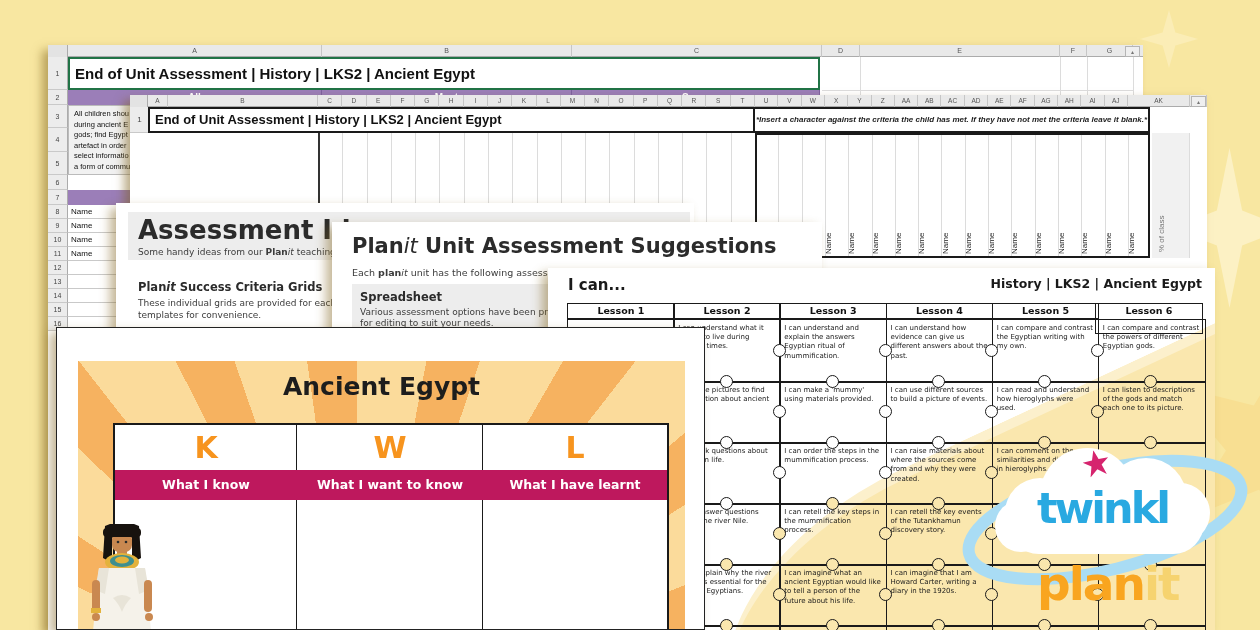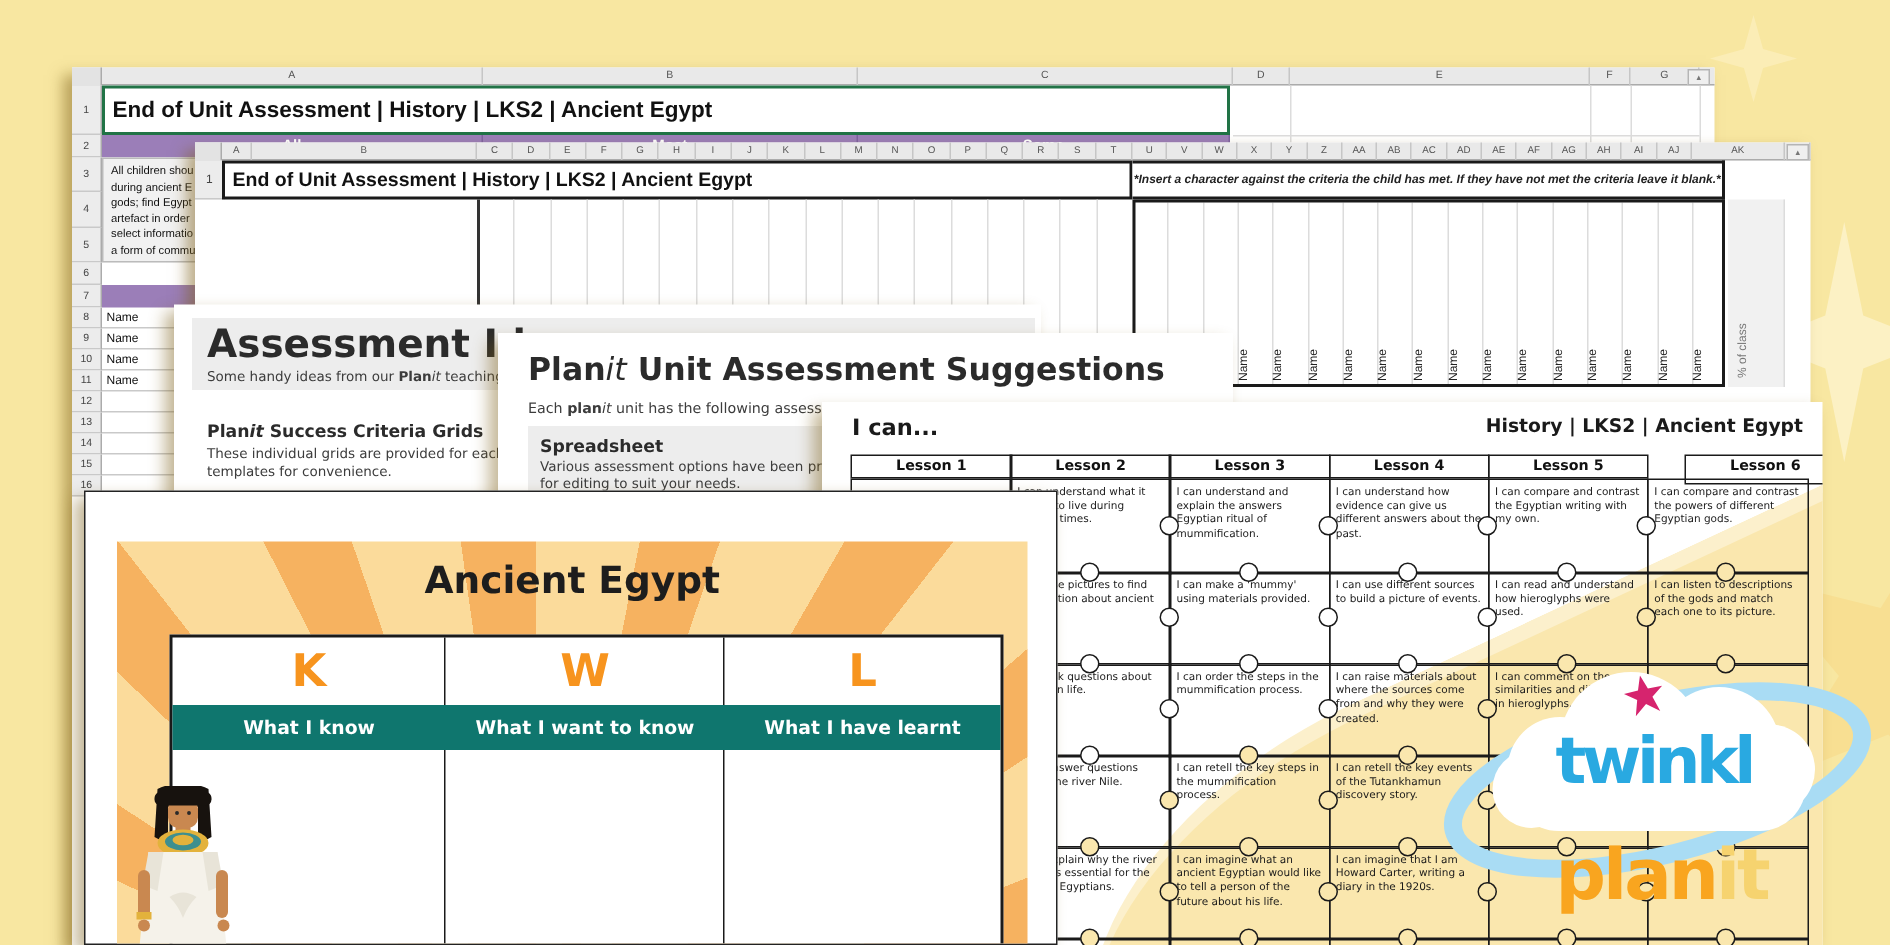--- a/index.html
+++ b/index.html
@@ -179,21 +179,21 @@
               border-top-left-radius:260px 160px;border-top:10px solid #FCF0CC;
               transform:rotate(-25deg);transform-origin:top left;"></div>
   <div class="abs ic-head" style="left:20px;top:8px;">I can...</div>
   <div class="abs ic-head" style="right:13px;top:8px;font-size:12.5px;">History | LKS2 | Ancient Egypt</div>
   <div id="ican-grid" class="abs" style="left:19px;top:35px;width:637px;height:327px;">
       <div class="ic-cell ic-lesson" style="left: 0px; top: 0px; width: 107.77px; height: 16px; line-height: 14px;">Lesson 1</div>
       <div class="ic-cell ic-lesson" style="left: 106.17px; top: 0px; width: 107.77px; height: 16px; line-height: 14px;">Lesson 2</div>
       <div class="ic-cell ic-lesson" style="left: 212.34px; top: 0px; width: 107.77px; height: 16px; line-height: 14px;">Lesson 3</div>
       <div class="ic-cell ic-lesson" style="left: 318.51px; top: 0px; width: 107.77px; height: 16px; line-height: 14px;">Lesson 4</div>
       <div class="ic-cell ic-lesson" style="left: 424.68px; top: 0px; width: 107.77px; height: 16px; line-height: 14px;">Lesson 5</div>
-      <div class="ic-cell ic-lesson" style="left: 556px; top: 0px; width: 107.77px; height: 20px; line-height: 14px;">Lesson 6</div>
+      <div class="ic-cell ic-lesson" style="left: 528px; top: 0px; width: 107.77px; height: 31px; line-height: 14px;">Lesson 6</div>
       <div class="ic-cell ic-text" style="left: 0px; top: 16px; width: 107.77px; height: 63.6px; overflow: hidden;"></div>
       <div class="ic-cell ic-text" style="left: 106.17px; top: 16px; width: 107.77px; height: 63.6px; overflow: hidden;">I can understand what it meant to live during ancient times.</div>
       <div class="ic-cell ic-text" style="left: 212.34px; top: 16px; width: 107.77px; height: 63.6px; overflow: hidden;">I can understand and explain the answers Egyptian ritual of mummification.</div>
       <div class="ic-cell ic-text" style="left: 318.51px; top: 16px; width: 107.77px; height: 63.6px; overflow: hidden;">I can understand how evidence can give us different answers about the past.</div>
       <div class="ic-cell ic-text" style="left: 424.68px; top: 16px; width: 107.77px; height: 63.6px; overflow: hidden;">I can compare and contrast the Egyptian writing with my own.</div>
       <div class="ic-cell ic-text" style="left: 530.85px; top: 16px; width: 107.77px; height: 63.6px; overflow: hidden;">I can compare and contrast the powers of different Egyptian gods.</div>
       <div class="ic-cell ic-text" style="left: 0px; top: 78px; width: 107.77px; height: 62.6px; overflow: hidden;"></div>
       <div class="ic-cell ic-text" style="left: 106.17px; top: 78px; width: 107.77px; height: 62.6px; overflow: hidden;">I can use pictures to find information about ancient Egypt.</div>
       <div class="ic-cell ic-text" style="left: 212.34px; top: 78px; width: 107.77px; height: 62.6px; overflow: hidden;">I can make a 'mummy' using materials provided.</div>
       <div class="ic-cell ic-text" style="left: 318.51px; top: 78px; width: 107.77px; height: 62.6px; overflow: hidden;">I can use different sources to build a picture of events.</div>
@@ -289,21 +289,21 @@
   </div>
   <div class="abs" style="left:21px;top:44px;width:607px;text-align:center;font-family:'DejaVu Sans',sans-serif;font-weight:bold;font-size:25px;color:#1d1d1d;">Ancient Egypt</div>
 
   <div class="abs" style="left:56px;top:95px;width:556px;height:208px;background:#fff;border:2px solid #1a1a1a;">
     <div class="kwl-col" style="left:0;width:182px;"></div>
     <div class="kwl-col" style="left:182px;width:186px;"></div>
     <div class="kwl-col" style="left:368px;width:184px;border-right:none;"></div>
     <div class="kwl-letter" style="left:0;width:182px;">K</div>
     <div class="kwl-letter" style="left:182px;width:186px;">W</div>
     <div class="kwl-letter" style="left:368px;width:184px;">L</div>
-    <div class="abs" style="left:0;top:45px;width:552px;height:30px;background:#0f766e;">
+    <div class="abs" style="left:0;top:45px;width:552px;height:30px;background:#be185d;">
       <div class="kwl-subhead" style="left:0;width:182px;">What I know</div>
       <div class="kwl-subhead" style="left:182px;width:186px;">What I want to know</div>
       <div class="kwl-subhead" style="left:368px;width:184px;">What I have learnt</div>
     </div>
   </div>
 
   <svg class="abs" style="left:28px;top:196px;" width="74" height="107" viewBox="0 0 74 107">
     <path d="M20 2 Q37 -6 54 2 L56 34 Q50 38 47 34 L47 14 Q37 10 27 14 L27 34 Q24 38 18 34 Z" fill="#17120e"></path>
     <rect x="27" y="8" width="20" height="20" rx="7" fill="#C98850"></rect>
     <rect x="18" y="4" width="38" height="9" rx="4" fill="#17120e"></rect>

